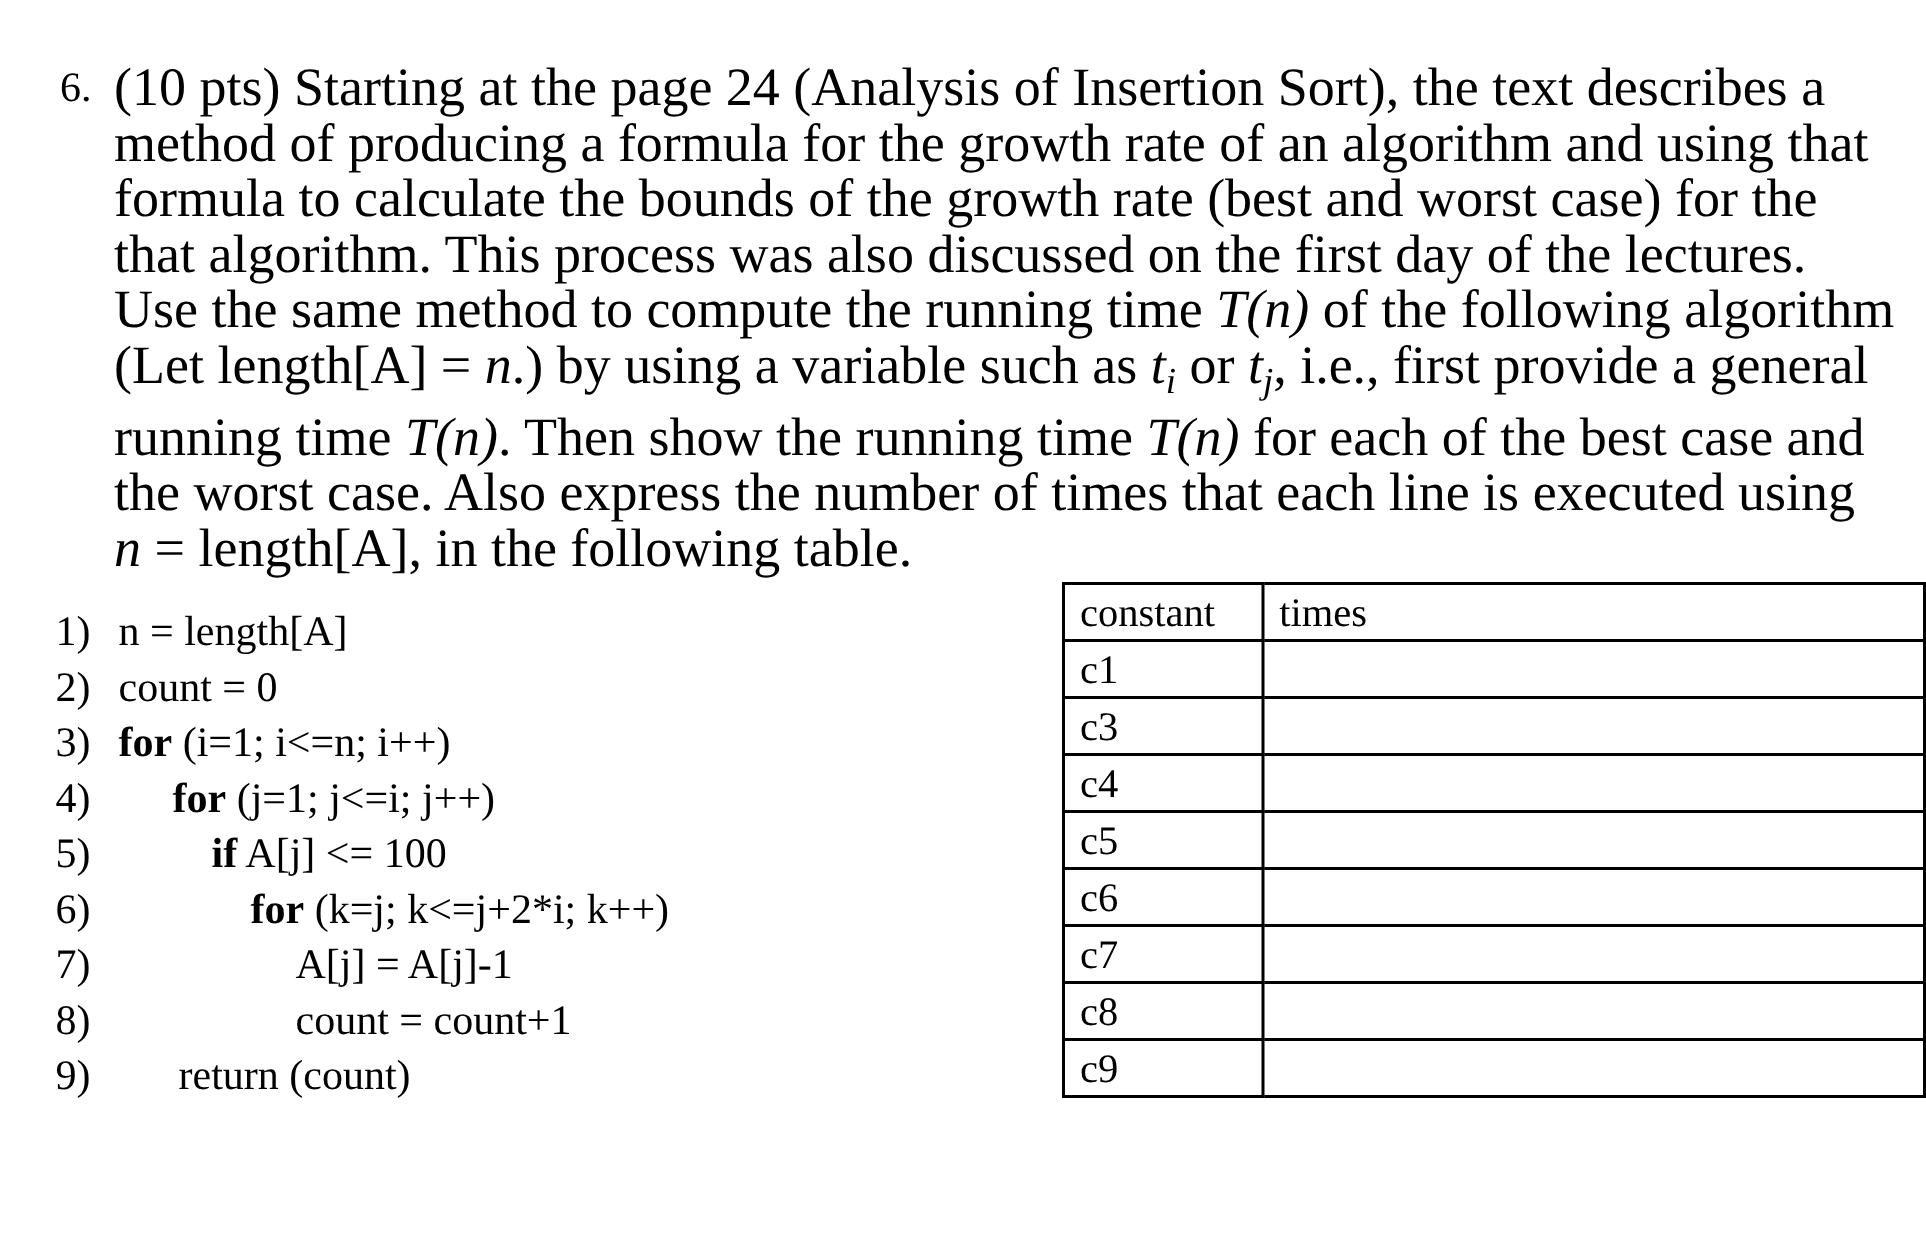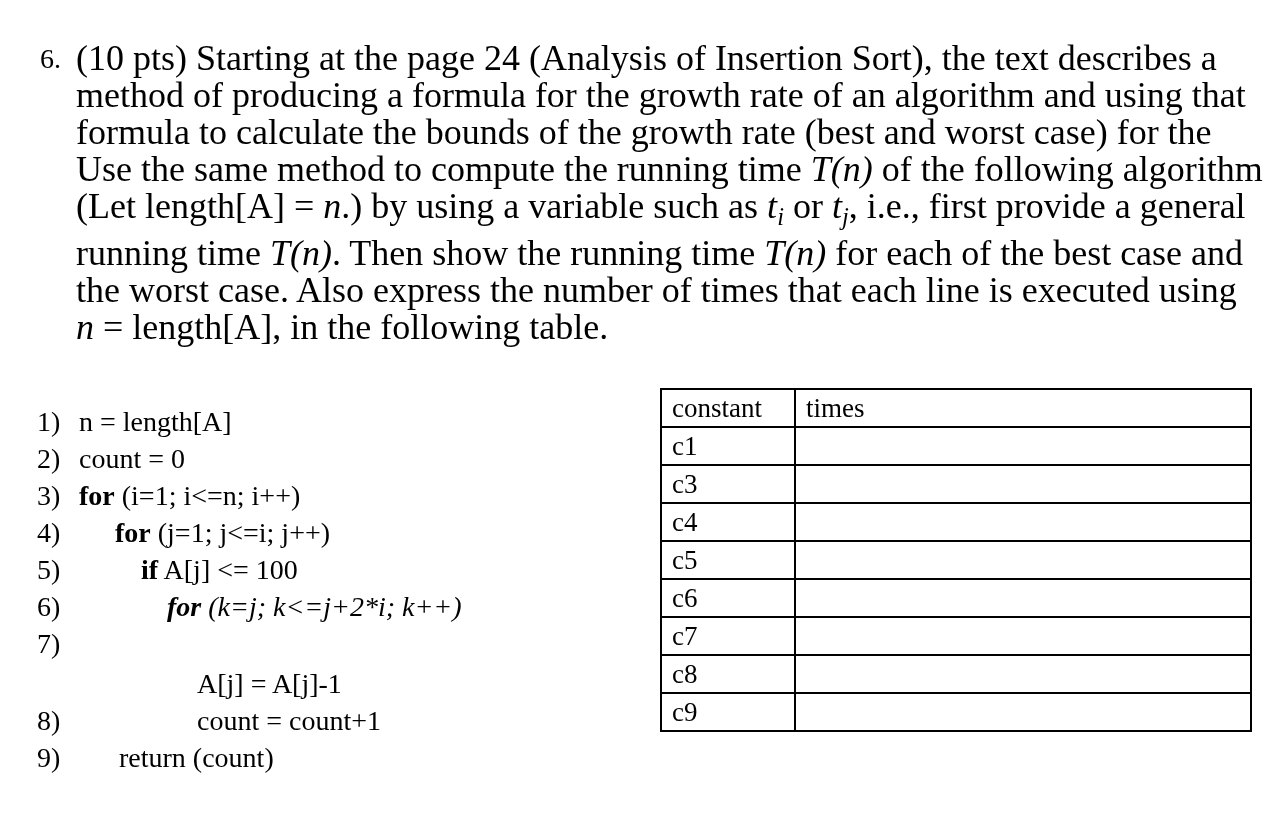--- a/index.html
+++ b/index.html
@@ -21,40 +21,41 @@
 
   
   .code{position:absolute;left:37px;top:403px;font-size:28px;line-height:37px;}
   .code-header{padding-left:18px;white-space:nowrap;}
   .code-line{display:flex;white-space:nowrap;}
   .lnum{flex:0 0 42px;width:42px;}
   .lbody{white-space:pre;}
 
   
   .table-wrap{position:absolute;left:660px;top:388px;}
-  table.ctable{border-collapse:collapse;}
+  table.ctable{border-collapse:collapse;margin-left:48px;}
   .ctable th,.ctable td{
     border:2px solid #000;
     font-size:27px;font-weight:normal;text-align:left;
     padding:0 0 0 10px;height:36px;line-height:36px;vertical-align:middle;
   }
   .c-constant{width:122px;}
   .c-times{width:444px;}
 </style>
 </head>
 <body>
 
 <div class="page">
 
   <div class="question">
     <span class="qnum">6.</span>
     <div class="qtext" id="question-lines">
         <div class="qline"><span>(10 pts) Starting at the page 24 (Analysis of Insertion Sort), the text describes a</span></div>
         <div class="qline"><span>method of producing a formula for the growth rate of an algorithm and using that</span></div>
         <div class="qline"><span>formula to calculate the bounds of the growth rate (best and worst case) for the</span></div>
+        <div class="qline"><span>that algorithm. This process was also discussed on the first day of the lectures.</span></div>
         <div class="qline"><span>Use the same method to compute the running time </span><span class="it">T(n)</span><span> of the following algorithm</span></div>
         <div class="qline"><span>(Let length[A] = </span><span class="it">n</span><span>.) by using a variable such as </span><span class="it">t</span><span class="sub">i</span><span> or </span><span class="it">t</span><span class="sub">j</span><span>, i.e., first provide a general</span></div>
         <div class="qline"><span>running time </span><span class="it">T(n)</span><span>. Then show the running time </span><span class="it">T(n)</span><span> for each of the best case and</span></div>
         <div class="qline"><span>the worst case. Also express the number of times that each line is executed using</span></div>
         <div class="qline"><span class="it">n</span><span> = length[A], in the following table.</span></div>
       </div>
   </div>
 
   <div class="code">
     <div id="code-lines">
@@ -73,25 +74,25 @@
         <div class="code-line">
           <span class="lnum">4)</span>
           <span class="lbody" style="padding-left: 36px;"><span class="b">for</span><span> (j=1; j&lt;=i; j++)</span></span>
         </div>
         <div class="code-line">
           <span class="lnum">5)</span>
           <span class="lbody" style="padding-left: 62px;"><span class="b">if</span><span> A[j] &lt;= 100</span></span>
         </div>
         <div class="code-line">
           <span class="lnum">6)</span>
-          <span class="lbody" style="padding-left: 88px; font-style: italic;"><span class="b">for</span><span> (k=j; k&lt;=j+2*i; k++)</span></span>
+          <span class="lbody" style="padding-left: 88px;"><span class="b">for</span><span> (k=j; k&lt;=j+2*i; k++)</span></span>
         </div>
         <div class="code-line">
           <span class="lnum">7)</span>
-          <span class="lbody" style="padding-left: 118px; margin-top: 40px;"><span>A[j] = A[j]-1</span></span>
+          <span class="lbody" style="padding-left: 118px;"><span>A[j] = A[j]-1</span></span>
         </div>
         <div class="code-line">
           <span class="lnum">8)</span>
           <span class="lbody" style="padding-left: 118px;"><span>count = count+1</span></span>
         </div>
         <div class="code-line">
           <span class="lnum">9)</span>
           <span class="lbody" style="padding-left: 0px; margin-left: 40px;"><span>return (count)</span></span>
         </div>
       </div>

